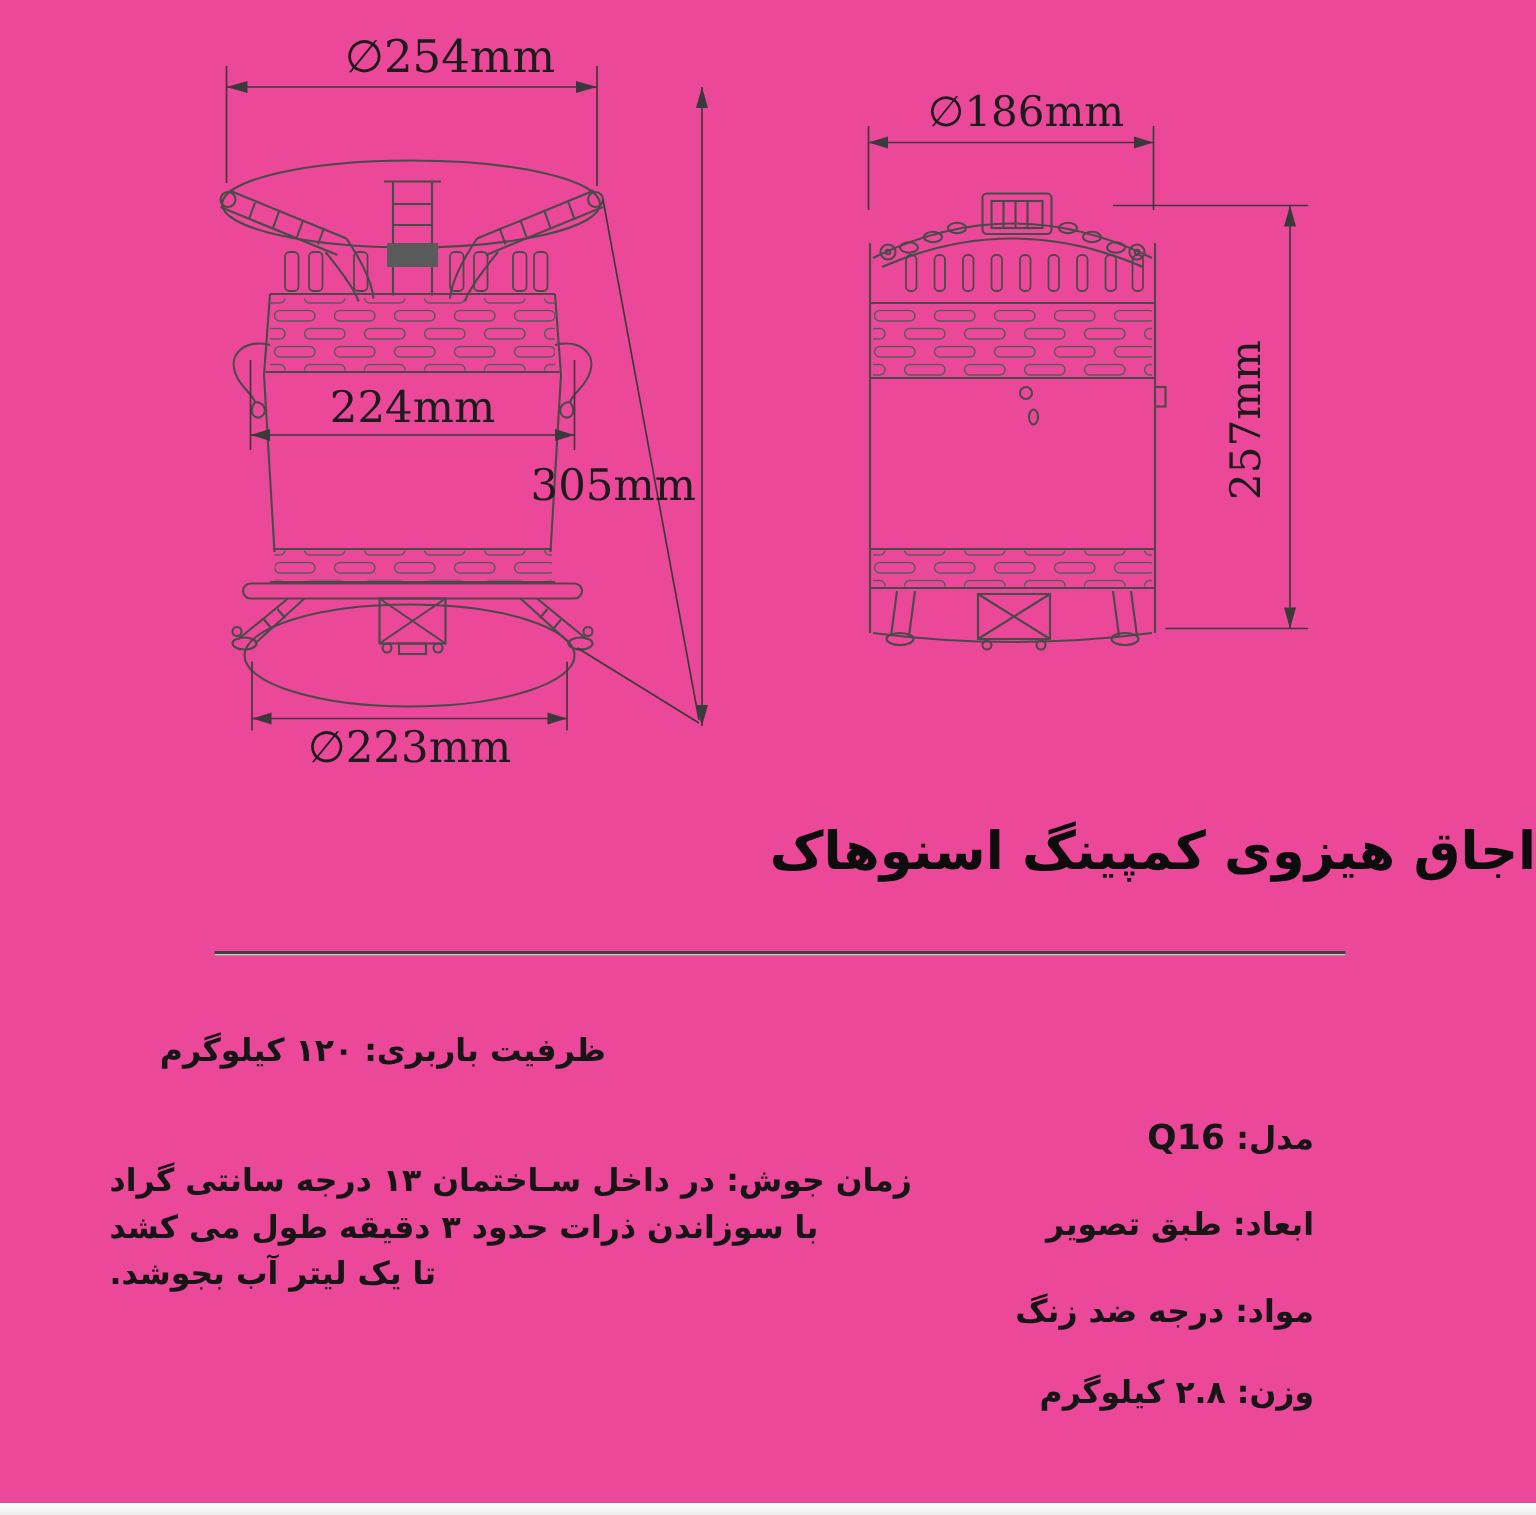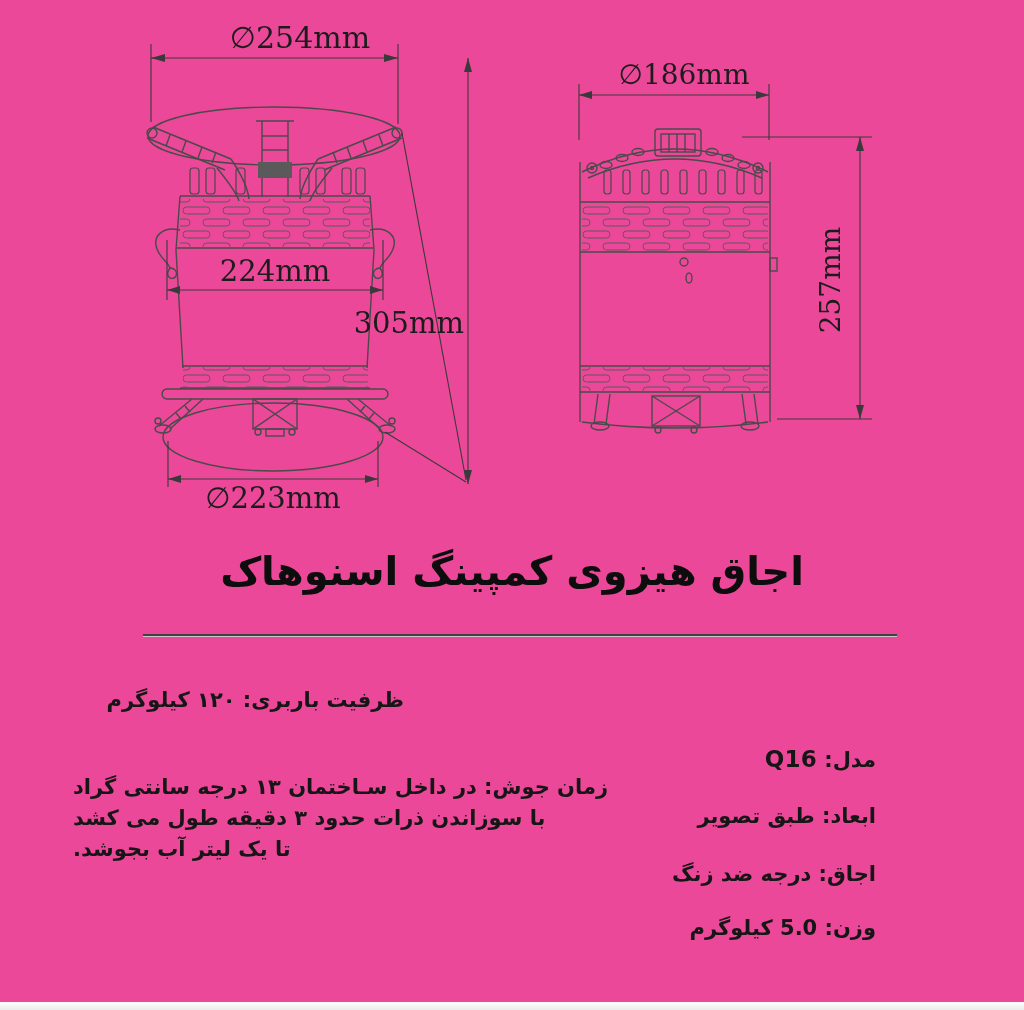--- a/index.html
+++ b/index.html
@@ -1,21 +1,21 @@
 <!DOCTYPE html>
 <html lang="fa"><head>
 <meta charset="utf-8">
 <style>
   html,body{margin:0;padding:0;background:#ffffff;}
   #page{position:relative;width:1024px;height:1010px;background:#ec4899;overflow:hidden;
         font-family:"DejaVu Sans",sans-serif;color:#141414;}
   .drawings{position:absolute;left:0;top:0;}
   .dim-text{font-family:"DejaVu Serif","DejaVu Sans",serif;fill:#1c1c1c;}
-  .title{position:absolute;left:0;top:548px;width:1024px;margin:0;text-align:center;
-         direction:rtl;font-size:40px;font-weight:bold;color:#0d0d0d;letter-spacing:0;}
+  .title{position:absolute;left:0;top:548px;width:1024px;margin:0;text-align:right;
+         direction:rtl;font-size:35px;font-weight:bold;color:#0d0d0d;letter-spacing:0;}
   .divider{position:absolute;left:143px;top:634px;width:754px;height:2px;background:#414141;
            border-bottom:1px solid #c9c9c9;}
   .spec{position:absolute;direction:rtl;font-weight:bold;font-size:21px;color:#161616;white-space:nowrap;}
   .spec .val-latin{font-size:23px;letter-spacing:.2px;}
   .row-brand{right:148px;top:688px;}
   .row-model{right:148px;top:746px;margin-left:20px;}
   .row-dimensions{right:148px;top:804px;}
   .row-material{right:148px;top:862px;}
   .row-weight{right:148px;top:916px;}
   .row-load{right:620px;top:688px;}
@@ -236,26 +236,26 @@
 
   <div class="spec row-model">
     <span>مدل:</span>
     <span class="val-latin">Q16</span>
   </div>
   <div class="spec row-dimensions">
     <span>ابعاد:</span>
     <span>طبق تصویر</span>
   </div>
   <div class="spec row-material">
-    <span>اجاق:</span>
+    <span>مواد:</span>
     <span>درجه ضد زنگ</span>
   </div>
   <div class="spec row-weight">
     <span>وزن:</span>
-    <span>5.0 کیلوگرم</span>
+    <span>۲.۸ کیلوگرم</span>
   </div>
 
   <div class="spec row-load">
     <span>ظرفیت باربری:</span>
     <span>۱۲۰ کیلوگرم</span>
   </div>
   <div class="spec-boil"><span>زمان جوش:</span> <span>در داخل سـاختمان ۱۳ درجه سانتی گراد
 با سوزاندن ذرات حدود ۳ دقیقه طول می کشد
 تا یک لیتر آب بجوشد.</span></div>
 

